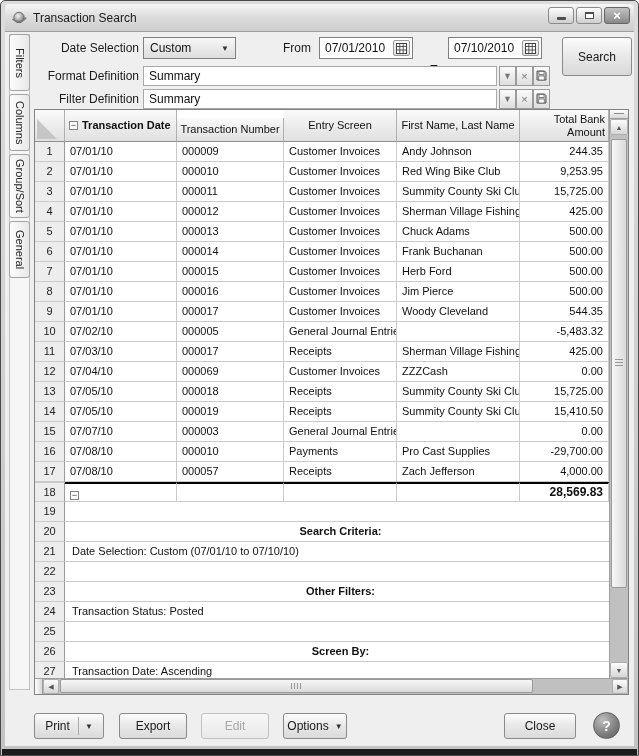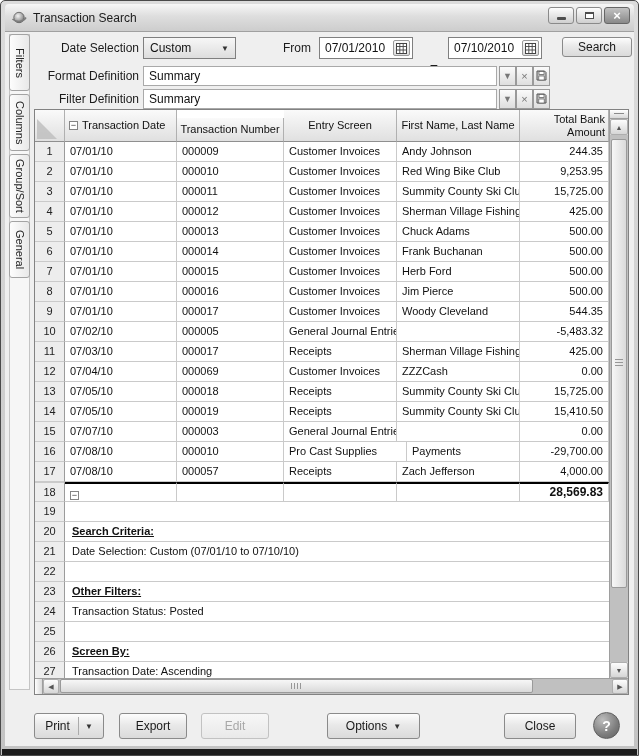--- a/index.html
+++ b/index.html
@@ -37,51 +37,51 @@
   .calbtn{position:absolute;right:2px;top:2px;width:17px;height:16px;box-sizing:border-box;border:1px solid #9a9a9a;
     border-radius:2px;background:linear-gradient(#fbfbfb,#dcdcdc);display:flex;align-items:center;justify-content:center;}
   .txtfield{position:absolute;height:20px;box-sizing:border-box;border:1px solid #a9a9a9;background:#fff;
     display:flex;align-items:center;font-size:12px;color:#111;padding-left:5px;}
   .mini{position:absolute;width:17px;height:20px;box-sizing:border-box;border:1px solid #9a9a9a;
     background:linear-gradient(#fbfbfb,#dedede);display:flex;align-items:center;justify-content:center;
     font-size:9px;color:#777;}
   .btn{position:absolute;height:26px;box-sizing:border-box;border:1px solid #8a8a8a;border-radius:3px;
     background:linear-gradient(#fdfdfd,#e9e9e9 45%,#dadada);font-size:12px;color:#1a1a1a;
     display:flex;align-items:center;justify-content:center;}
-  .btn.small{height:20px;}
+  .btn.small{height:39px;}
   .btn.disabled{color:#a8a8a8;border-color:#c2c2c2;background:linear-gradient(#f7f7f7,#e9e9e9);}
   .split-divider{width:1px;height:18px;background:#aaa;margin:0 6px 0 8px;}
   .ddarrow{font-size:8px;color:#333;margin-left:6px;}
 
   
   .grid{position:absolute;left:29px;top:77px;width:595px;height:586px;box-sizing:border-box;
     border:1px solid #828282;background:#fff;display:flex;flex-direction:column;}
   .grid-top{display:flex;height:568px;}
   .grid-main{width:574px;display:flex;flex-direction:column;}
   .ghead{height:32px;display:flex;}
   .hcell{box-sizing:border-box;background:linear-gradient(#fafafa,#e0e0e0);border-right:1px solid #b0b0b0;
     border-bottom:1px solid #8f8f8f;font-size:11px;color:#111;display:flex;align-items:center;justify-content:center;
     text-align:center;line-height:13px;overflow:hidden;}
   .hc0{width:30px;position:relative;}
   .hc0 .tri{position:absolute;left:2px;bottom:2px;width:0;height:0;border-left:20px solid #bdbdbd;border-top:20px solid transparent;opacity:.8;}
   .hc1{width:112px;justify-content:flex-start;padding-left:4px;}
-  .hc1 .htext{margin-left:4px;}
+  .hc1 .htext{margin-left:4px;font-weight:bold;}
   .hc2{width:107px;margin-top:8px;}.hc3{width:113px;}.hc4{width:123px;}.hc5{width:89px;padding:0 3px;text-align:right;}
   .grows{height:536px;overflow:hidden;background:#fff;}
   .grow{display:flex;height:20px;}
   .cell{box-sizing:border-box;border-right:1px solid #cacaca;border-bottom:1px solid #cacaca;background:#fff;
     font-size:11px;color:#111;line-height:19px;white-space:nowrap;overflow:hidden;}
   .c0{width:30px;background:#ededed;border-right:1px solid #9b9b9b;text-align:center;color:#222;}
   .c1{width:112px;padding-left:5px;}
   .c2{width:107px;padding-left:5px;}
   .c3{width:113px;padding-left:5px;}
   .c4{width:123px;padding-left:5px;}
   .c5{width:89px;padding-right:5px;text-align:right;}
   .cinfo{width:544px;padding-left:7px;border-right:none;}
-  .heading-cell{font-weight:bold;text-decoration:underline;}
+  .heading-cell{font-weight:bold;text-align:center;}
   .total-row .cell{border-top:2px solid #000;line-height:16px;}
   .total-row .c0{border-top:1px solid #cacaca;line-height:19px;}
   .total-row .c5{font-weight:bold;font-size:12px;}
   .minusbox{display:inline-block;width:9px;height:9px;box-sizing:border-box;border:1px solid #848484;background:#fff;
     font-size:9px;line-height:7px;text-align:center;color:#333;vertical-align:middle;}
 
   
   .vscroll{width:19px;height:568px;box-sizing:border-box;border-left:1px solid #9e9e9e;background:#d9d9d9;
     display:flex;flex-direction:column;}
   .vsplit{height:8px;background:linear-gradient(#ffffff,#d8d8d8);border-bottom:1px solid #9e9e9e;position:relative;}
@@ -364,22 +364,22 @@
                 <div class="cell c1">07/07/10</div>
                 <div class="cell c2">000003</div>
                 <div class="cell c3">General Journal Entries</div>
                 <div class="cell c4"></div>
                 <div class="cell c5">0.00</div>
               </div>
               <div class="grow">
                 <div class="cell c0">16</div>
                 <div class="cell c1">07/08/10</div>
                 <div class="cell c2">000010</div>
+                <div class="cell c3">Payments</div>
                 <div class="cell c4">Pro Cast Supplies</div>
-                <div class="cell c3">Payments</div>
                 <div class="cell c5">-29,700.00</div>
               </div>
               <div class="grow">
                 <div class="cell c0">17</div>
                 <div class="cell c1">07/08/10</div>
                 <div class="cell c2">000057</div>
                 <div class="cell c3">Receipts</div>
                 <div class="cell c4">Zach Jefferson</div>
                 <div class="cell c5">4,000.00</div>
               </div>
@@ -460,21 +460,21 @@
       <span>Print</span>
       <span class="split-divider"></span>
       <span class="ddarrow" style="margin-left:0;">▼</span>
     </div>
     <div class="btn" style="left:114px;top:681px;width:68px;">
       <span>Export</span>
     </div>
     <div class="btn disabled" style="left:196px;top:681px;width:68px;">
       <span>Edit</span>
     </div>
-    <div class="btn" style="left:278px;top:681px;width:93px;margin-left:44px;">
+    <div class="btn" style="left:278px;top:681px;width:64px;">
       <span>Options</span>
       <span class="ddarrow">▼</span>
     </div>
     <div class="btn" style="left:499px;top:681px;width:72px;">
       <span>Close</span>
     </div>
     <div class="help">
       <span>?</span>
     </div>
 

